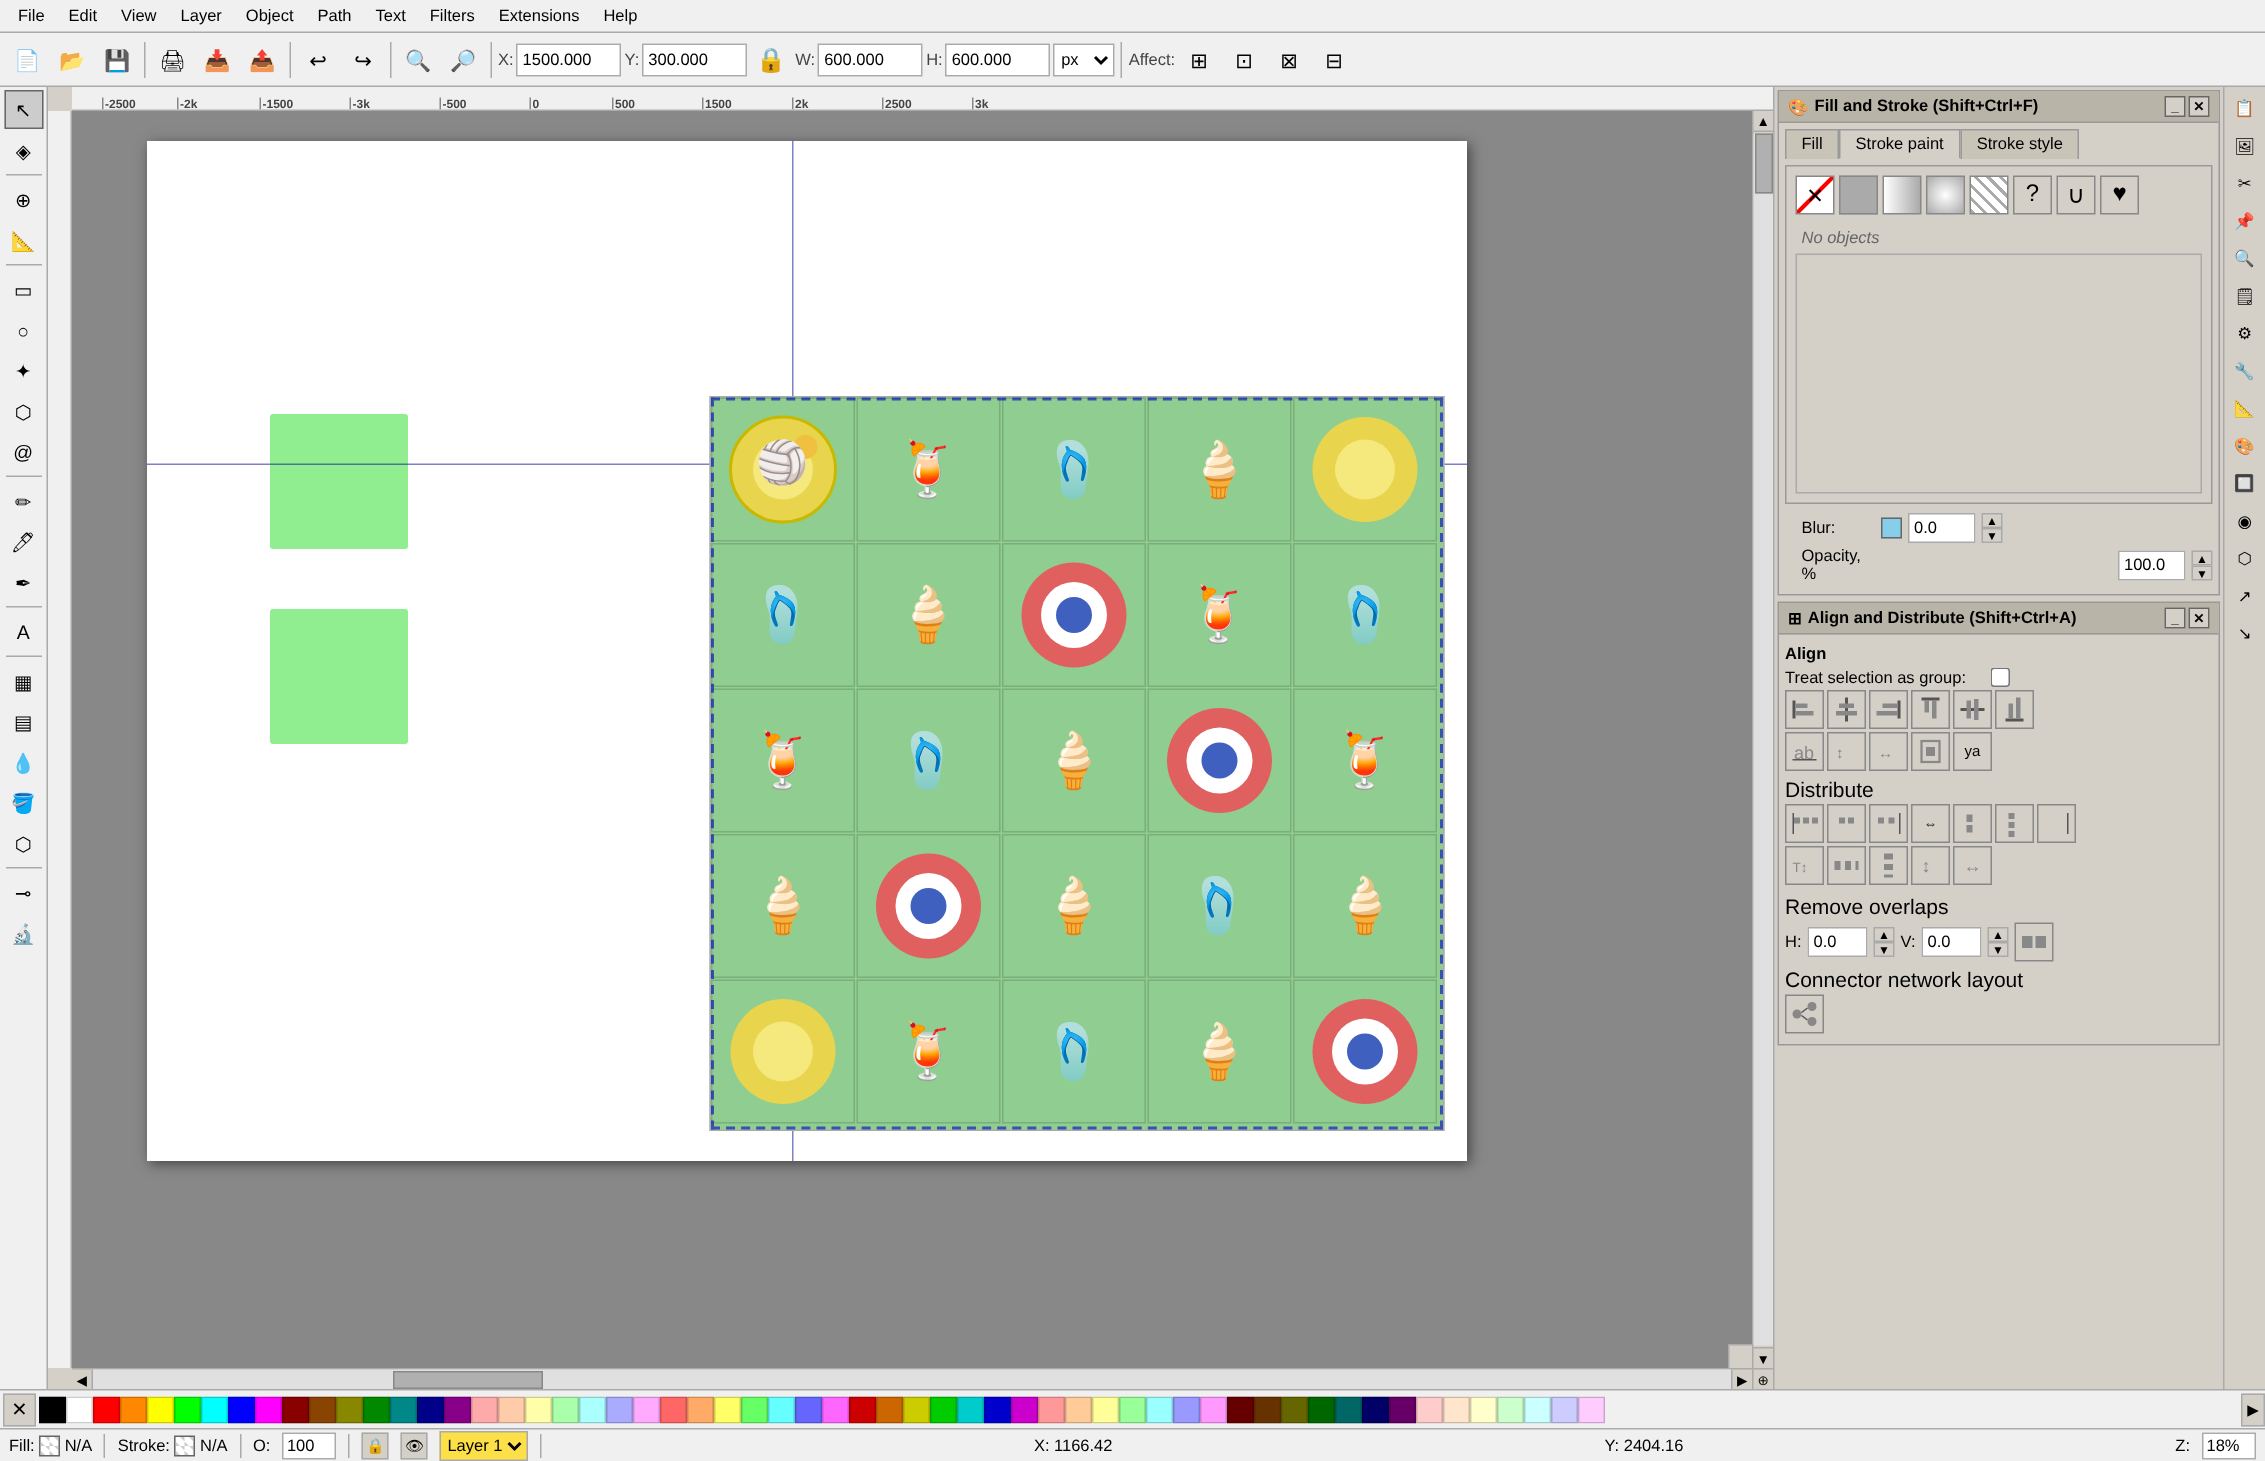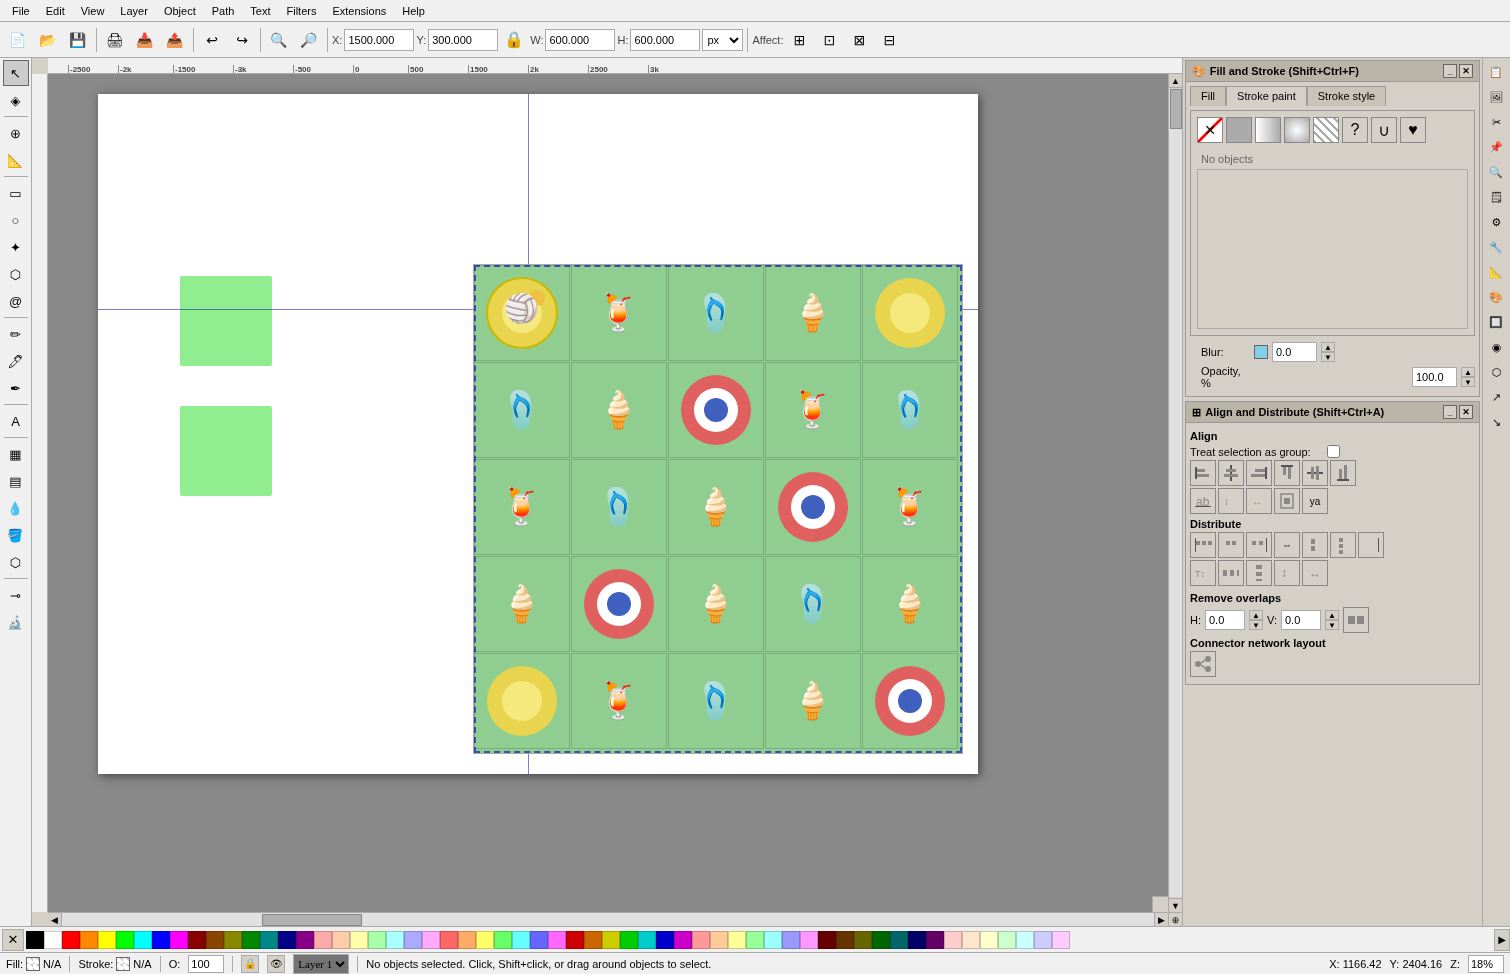--- a/index.html
+++ b/index.html
@@ -48,42 +48,42 @@
     .tabs { display: flex; gap: 0; margin-bottom: 4px; }
     .tab { padding: 3px 10px; border: 1px solid #999; border-bottom: none; background: #c8c4b8; cursor: pointer; font-size: 11px; }
     .tab.active { background: #d4d0c8; border-bottom: 1px solid #d4d0c8; }
     .tab-content { border: 1px solid #999; padding: 6px; background: #d4d0c8; min-height: 80px; }
 
     
     .color-btn-row { display: flex; align-items: center; gap: 3px; margin-bottom: 6px; }
     .color-btn { width: 26px; height: 26px; border: 1px solid #888; background: #d4d0c8; cursor: pointer; display: flex; align-items: center; justify-content: center; font-size: 14px; }
 
     
-    .no-objects { color: #666; font-size: 11px; padding: 4px; }
+    .no-objects { color: #666; font-style: italic; font-size: 11px; padding: 4px; }
 
     
     .param-row { display: flex; align-items: center; gap: 4px; margin: 3px 0; }
     .param-label { font-size: 11px; width: 60px; padding-left: 11px; }
     .param-input { width: 50px; height: 20px; border: 1px solid #aaa; padding: 1px 3px; font-size: 11px; }
     .param-spin { display: flex; flex-direction: column; }
     .param-spin-btn { width: 14px; height: 10px; border: 1px solid #aaa; background: #d4d0c8; cursor: pointer; font-size: 8px; display: flex; align-items: center; justify-content: center; }
     .color-indicator { width: 14px; height: 14px; background: #87CEEB; border: 1px solid #666; }
 
     
     .align-section { margin: 3px 0; }
     .align-label { font-size: 11px; font-weight: bold; margin-bottom: 3px; }
     .align-row { display: flex; align-items: center; gap: 3px; margin: 2px 0; }
     .align-row-label { font-size: 11px; width: 70px; }
     .align-select { height: 22px; border: 1px solid #aaa; font-size: 11px; background: #fff; flex: 1; }
     .align-btn { width: 26px; height: 26px; border: 1px solid #888; background: #d4d0c8; cursor: pointer; display: flex; align-items: center; justify-content: center; font-size: 12px; }
     .align-btns-row { display: flex; gap: 2px; margin: 2px 0; flex-wrap: wrap; }
     .checkbox-row { display: flex; align-items: center; gap: 16px; margin: 2px 0; font-size: 11px; }
 
     
-    .dist-label { font-size: 11px; font-weight: bold; margin: 4px 0 2px 0; }
+    .dist-label { font-size: 14px; font-weight: normal; margin: 4px 0 2px 0; }
 
     
     .remove-row { display: flex; align-items: center; gap: 4px; margin: 3px 0; }
 
     
     #statusbar { background: #f0f0f0; border-top: 1px solid #aaa; height: 22px; display: flex; align-items: center; padding: 0 6px; font-size: 11px; gap: 8px; }
     .status-fill { display: flex; align-items: center; gap: 3px; }
     .status-swatch { width: 14px; height: 14px; border: 1px solid #666; }
     .status-sep { width: 1px; height: 16px; background: #aaa; }
     .status-msg { flex: 1; }
@@ -734,22 +734,21 @@
     <span>Stroke:</span>
     <div class="status-swatch" style="background:transparent;background-image:linear-gradient(45deg,#ccc 25%,#fff 25%,#fff 75%,#ccc 75%),linear-gradient(45deg,#ccc 25%,#fff 25%,#fff 75%,#ccc 75%);background-size:6px 6px;background-position:0 0,3px 3px;"></div>
     <span>N/A</span>
   </div>
   <div class="status-sep"></div>
   <span>O:</span>
   <input type="text" style="width: 36px; height: 18px; border: 1px solid rgb(170, 170, 170); font-size: 11px; padding: 1px 2px;" value="100">
   <div class="status-sep"></div>
   <div style="width:18px;height:18px;border:1px solid #aaa;display:flex;align-items:center;justify-content:center;font-size:10px;cursor:pointer;background:#d4d0c8;">🔒</div>
   <div style="width:18px;height:18px;border:1px solid #aaa;display:flex;align-items:center;justify-content:center;font-size:10px;cursor:pointer;background:#d4d0c8;">👁</div>
-  <select style="height:20px;border:1px solid #aaa;font-size:11px;background:#737373;font-family:Liberation Serif, serif;">
+  <select style="height:20px;border:1px solid #aaa;font-size:11px;background:#fde047;">
     <option>Layer 1</option>
   </select>
   <div class="status-sep"></div>
-  <span class="status-msg">No objects selected. Click, Shift+click, or drag around objects to select.</span>
   <span class="status-right status-coords">X: 1166.42</span>
   <span class="status-right status-coords">Y: 2404.16</span>
   <span class="status-right">Z:</span>
   <input type="text" style="width: 36px; height: 18px; border: 1px solid rgb(170, 170, 170); font-size: 11px; padding: 1px 2px;" value="18%">
 </div>
 
 </body></html>

